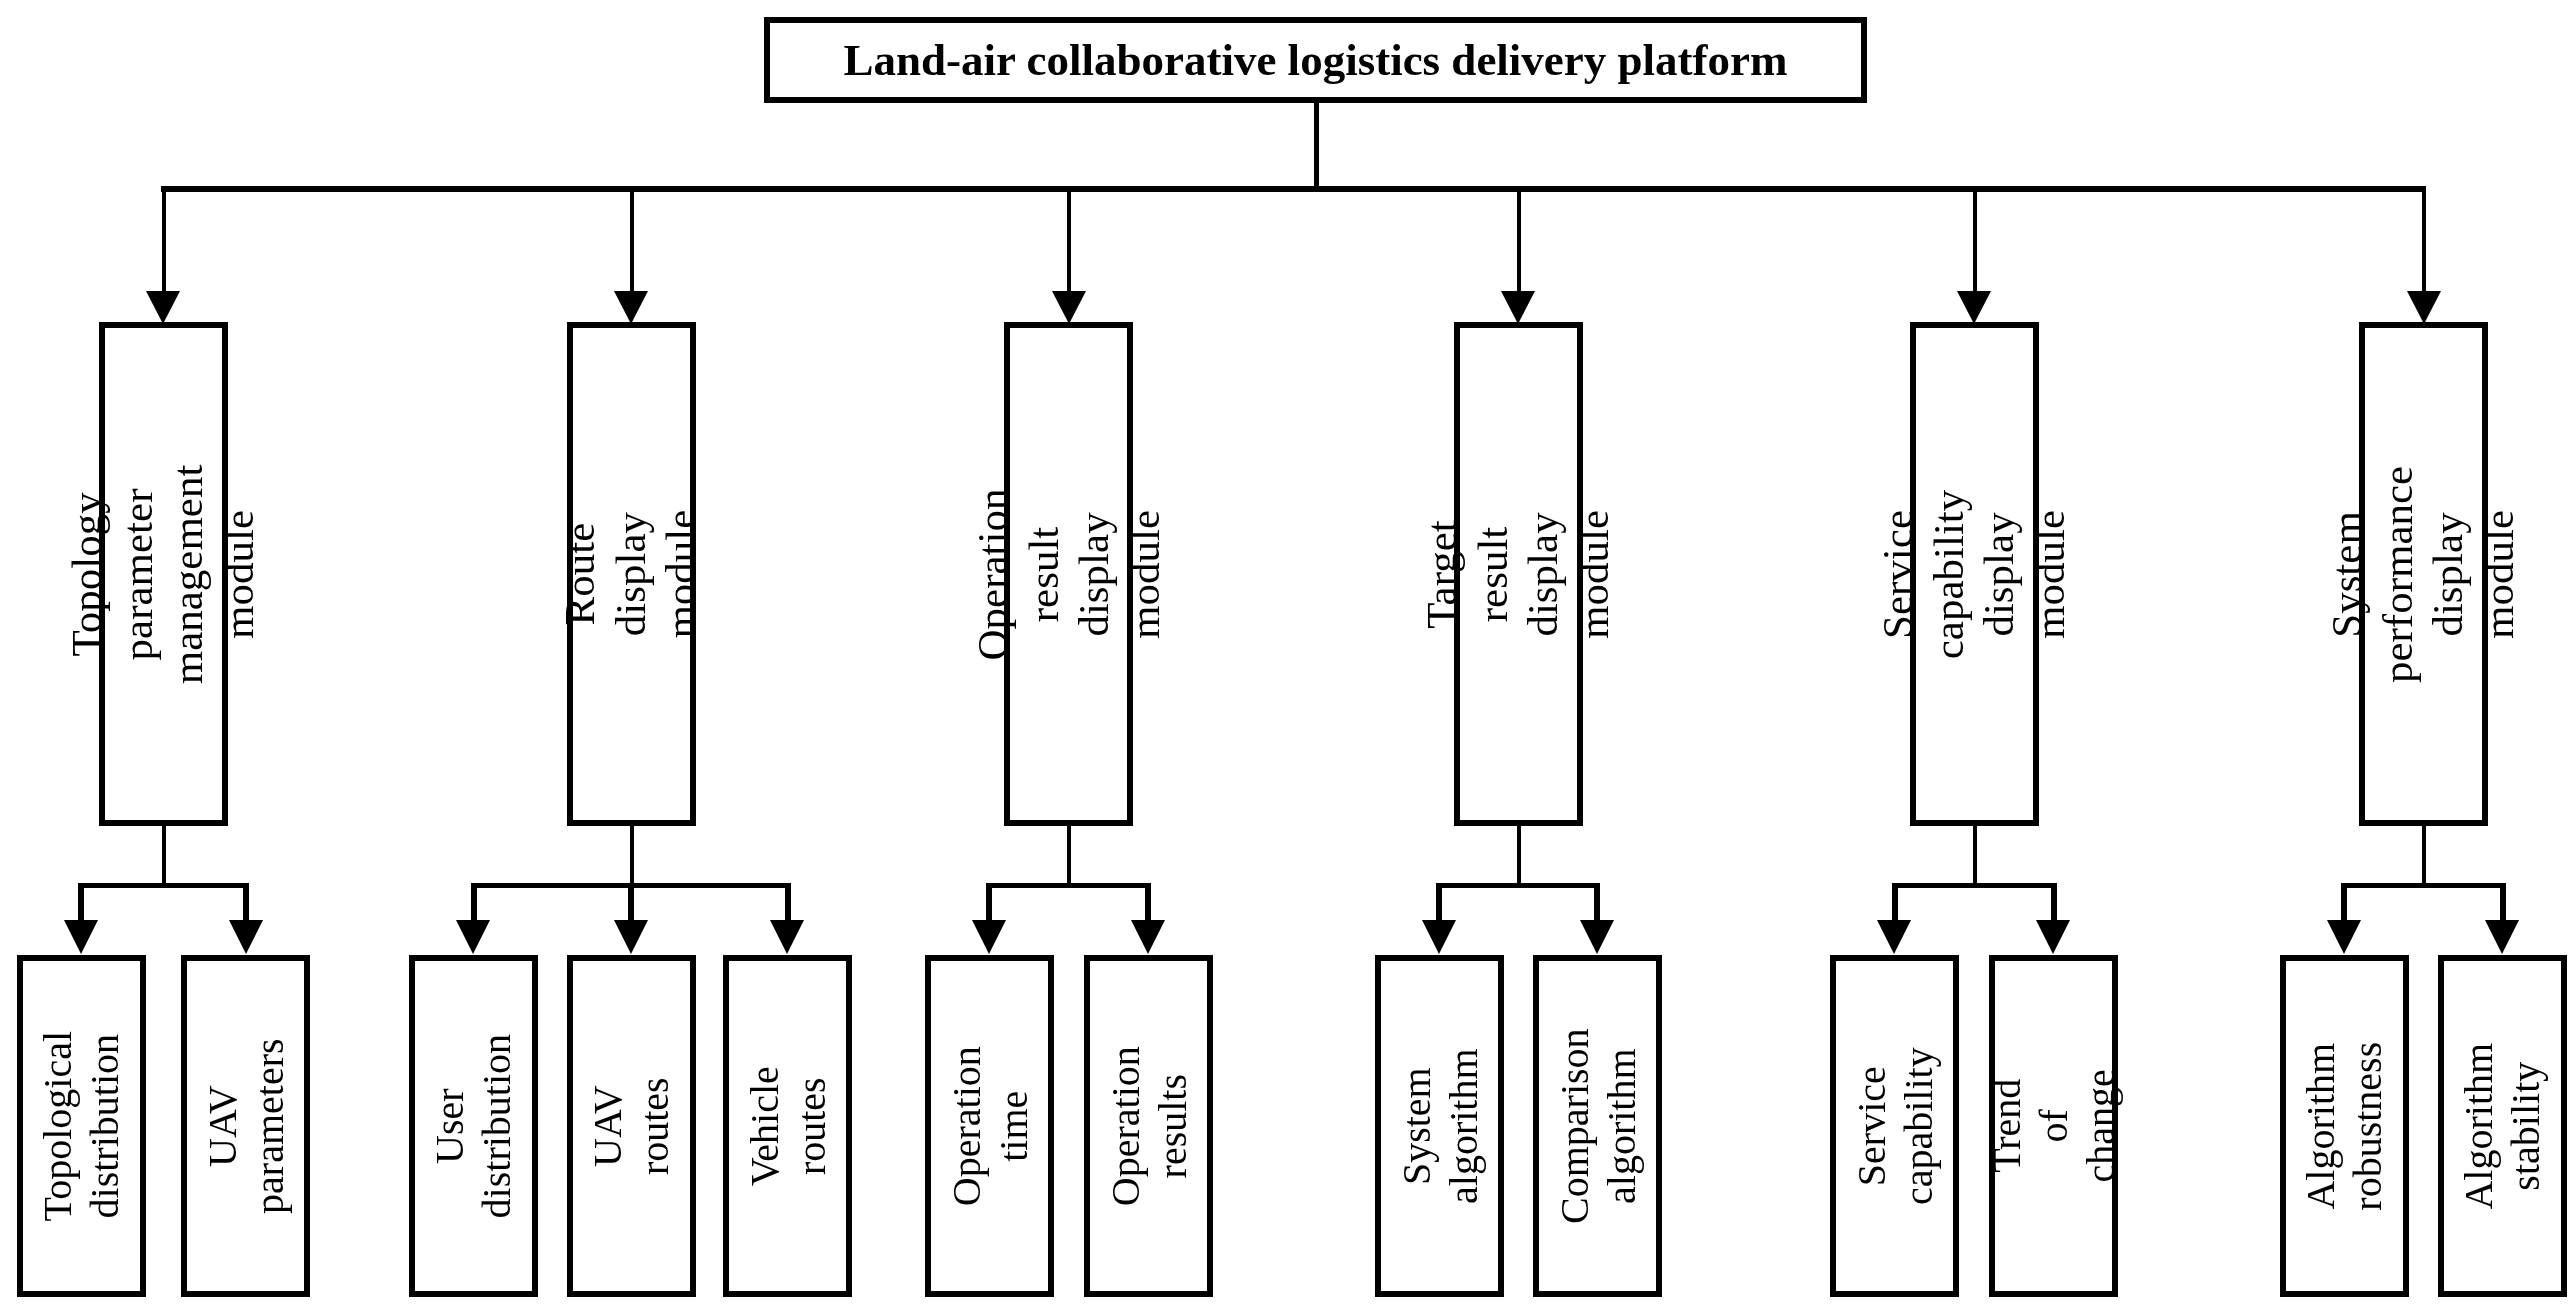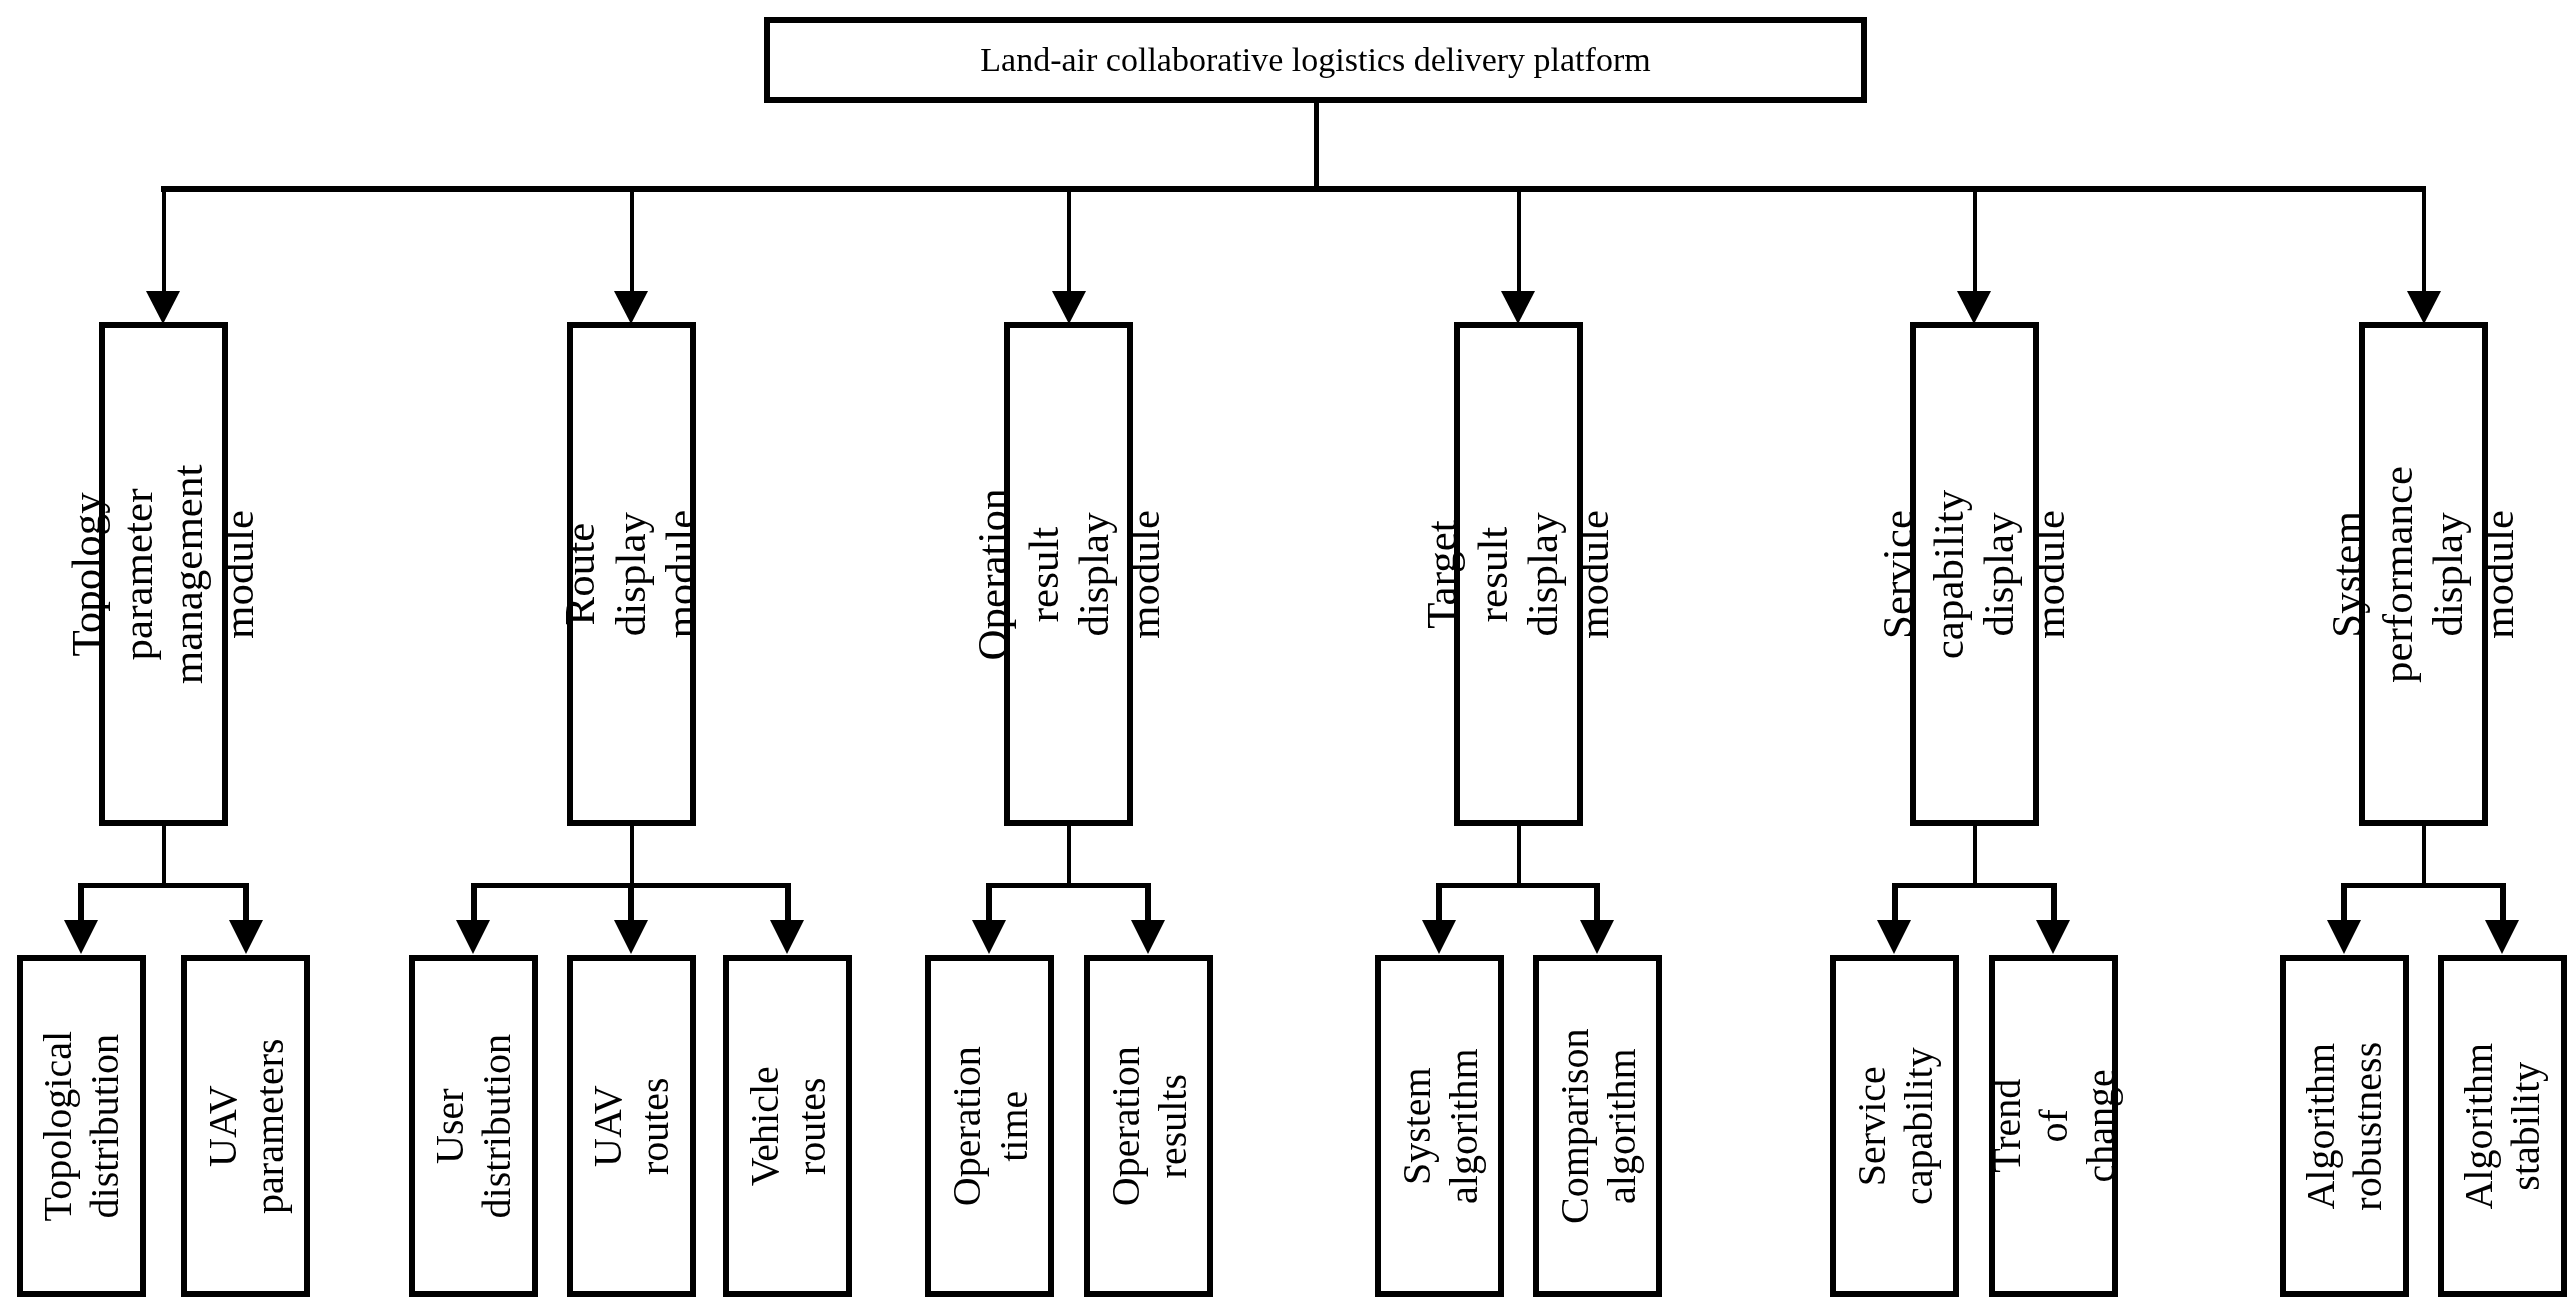--- a/index.html
+++ b/index.html
@@ -1,20 +1,20 @@
 <!DOCTYPE html>
 <html style="font-size:12px"><head>
 <meta charset="utf-8">
 <style>
   html,body{margin:0;padding:0;background:#fff;}
   #canvas{position:relative;width:2576px;height:1306px;background:#fff;
           font-family:"Liberation Serif","DejaVu Serif",serif;color:#000;}
   .box{position:absolute;box-sizing:border-box;border:6px solid #000;background:#fff;
        display:flex;align-items:center;justify-content:center;}
-  .title-box{font-size:34px;text-align:center;}
+  .title-box{font-size:45px;text-align:center;font-weight:bold;}
   .vbox .label{transform:rotate(-90deg);white-space:pre-line;text-align:center;
                line-height:1.18;display:block;}
   .module{font-size:43px;}
   .leaf{font-size:40px;}
   .hline,.vline{position:absolute;background:#000;}
   .arrow{position:absolute;width:0;height:0;border-left:17px solid transparent;
          border-right:17px solid transparent;border-top:33px solid #000;}
   .lbl{white-space:pre-line;}
 </style>
 </head>

